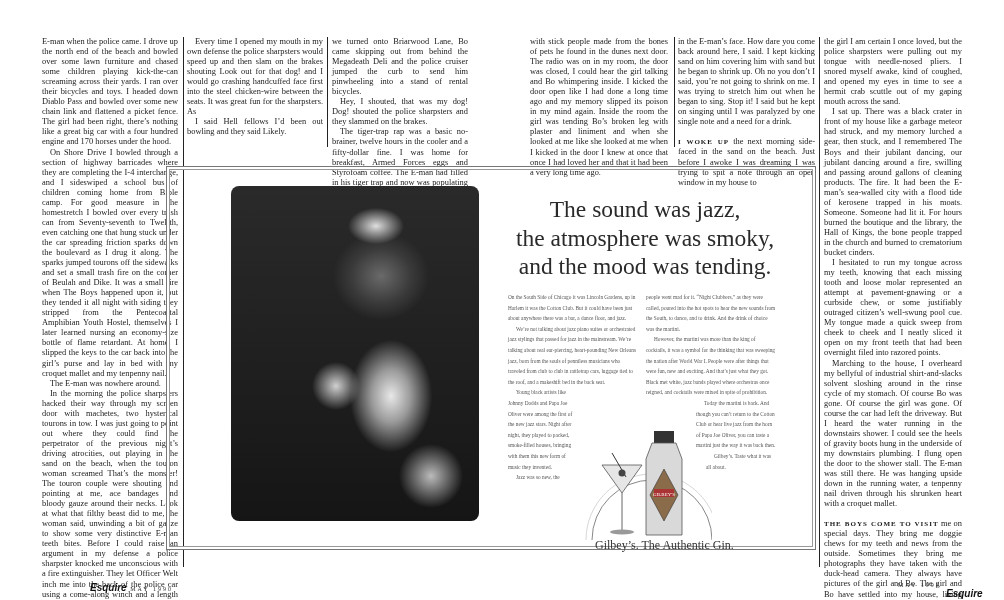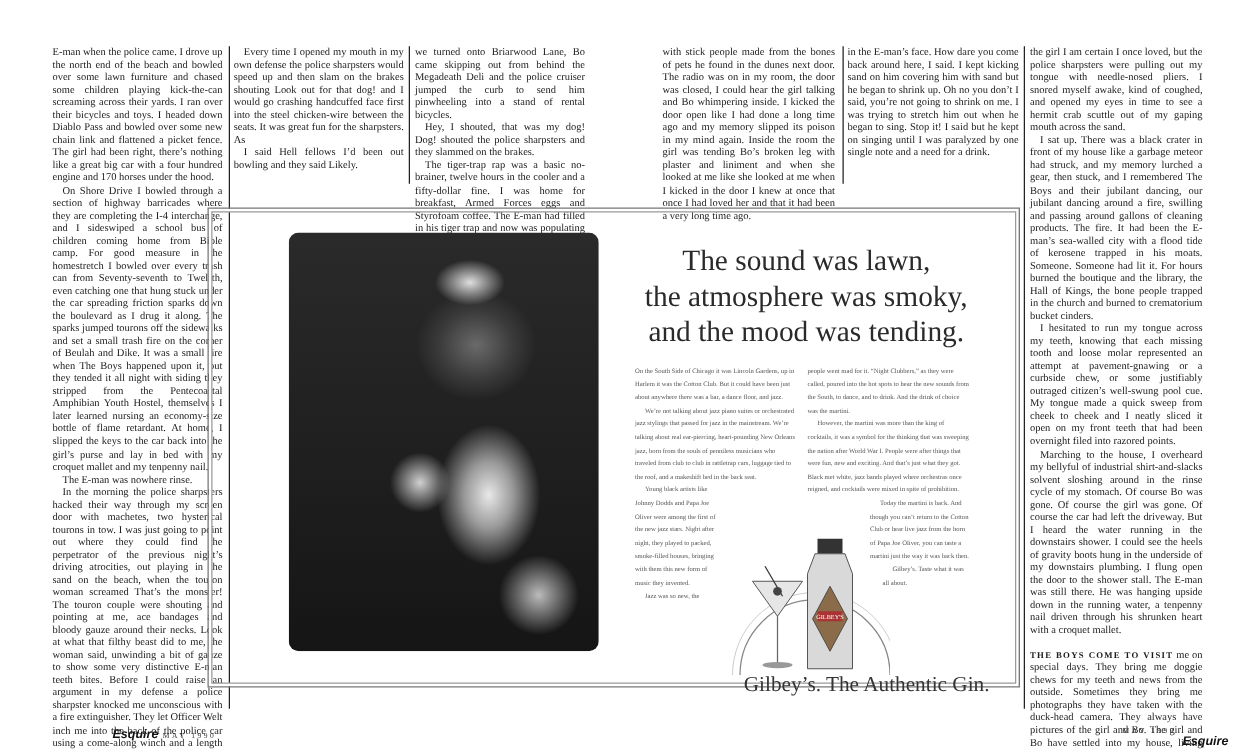--- a/index.html
+++ b/index.html
@@ -19,30 +19,30 @@
       radial-gradient(ellipse 60px 55px at 150px 90px, #6a6a6a 0%, #3a3a3a 50%, rgba(0,0,0,0) 80%),
       radial-gradient(ellipse 55px 75px at 160px 210px, #e8e8e8 0%, #9a9a9a 35%, rgba(20,20,20,0) 75%),
       radial-gradient(ellipse 40px 40px at 200px 290px, #bbb 0%, #555 50%, rgba(0,0,0,0) 80%),
       radial-gradient(ellipse 30px 30px at 105px 200px, #d0d0d0 0%, rgba(0,0,0,0) 80%),
       linear-gradient(180deg,#2a2a2a 0%,#1e1e1e 60%,#151515 100%);
     filter:blur(.4px);}
   .headline{position:absolute;left:480px;top:195px;width:330px;text-align:center;font-family:"Liberation Serif",serif;font-size:23.5px;line-height:28.5px;color:#2a2a2a;}
   .adcol{position:absolute;font-size:5.3px;line-height:10.6px;color:#555;text-align:left;}
   .adcol p{margin:0;text-indent:8px;}
   .adcol p.noindent{text-indent:0;}
-  .tagline{position:absolute;left:595px;top:538px;font-size:17px;color:#333;font-family:"Liberation Serif",serif;}
+  .tagline{position:absolute;left:595px;top:538px;font-size:12px;color:#333;font-family:"Liberation Serif",serif;}
   .glass{position:absolute;left:582px;top:430px;width:120px;height:120px;}
 </style>
 </head>
 <body>
 
 <div class="col" style="left:42px;top:37px;width:136px;">
   <p class="noindent">E-man when the police came. I drove up the north end of the beach and bowled over some lawn furniture and chased some children playing kick-the-can screaming across their yards. I ran over their bicycles and toys. I headed down Diablo Pass and bowled over some new chain link and flattened a picket fence. The girl had been right, there’s nothing like a great big car with a four hundred engine and 170 horses under the hood.</p>
   <p>On Shore Drive I bowled through a section of highway barricades where they are completing the I-4 interchange, and I sideswiped a school bus of children coming home from Bible camp. For good measure in the homestretch I bowled over every trash can from Seventy-seventh to Twelfth, even catching one that hung stuck under the car spreading friction sparks down the boulevard as I drug it along. The sparks jumped tourons off the sidewalks and set a small trash fire on the corner of Beulah and Dike. It was a small fire when The Boys happened upon it, but they tended it all night with siding they stripped from the Pentecoastal Amphibian Youth Hostel, themselves I later learned nursing an economy-size bottle of flame retardant. At home, I slipped the keys to the car back into the girl’s purse and lay in bed with my croquet mallet and my tenpenny nail.</p>
-  <p>The E-man was nowhere rinse.</p>
+  <p>The E-man was nowhere around.</p>
   <p>In the morning the police sharpsters hacked their way through my screen door with machetes, two hysterical tourons in tow. I was just going to point out where they could find the perpetrator of the previous night’s driving atrocities, out playing in the sand on the beach, when the touron woman screamed That’s the monster! The touron couple were shouting and pointing at me, ace bandages and bloody gauze around their necks. Look at what that filthy beast did to me, the woman said, unwinding a bit of gauze to show some very distinctive E-man teeth bites. Before I could raise an argument in my defense a police sharpster knocked me unconscious with a fire extinguisher. They let Officer Welt inch me into the back of the police car using a come-along winch and a length of piano wire.</p>
 
 </div>
 <div class="rule" style="left:183px;top:37px;height:530px;"></div>
 
 <div class="col" style="left:187px;top:37px;width:136px;">
   <p>Every time I opened my mouth in my own defense the police sharpsters would speed up and then slam on the brakes shouting Look out for that dog! and I would go crashing handcuffed face first into the steel chicken-wire between the seats. It was great fun for the sharpsters. As</p>
   <p>I said Hell fellows I’d been out bowling and they said Likely.</p>
 </div>
 <div class="rule" style="left:327px;top:37px;height:110px;"></div>
@@ -53,20 +53,21 @@
   <p>The tiger-trap rap was a basic no-brainer, twelve hours in the cooler and a fifty-dollar fine. I was home for breakfast, Armed Forces eggs and Styrofoam coffee. The E-man had filled in his tiger trap and now was populating his sea-walled city</p>
 </div>
 
 <div class="col" style="left:530px;top:37px;width:138px;">
   <p class="noindent">with stick people made from the bones of pets he found in the dunes next door. The radio was on in my room, the door was closed, I could hear the girl talking and Bo whimpering inside. I kicked the door open like I had done a long time ago and my memory slipped its poison in my mind again. Inside the room the girl was tending Bo’s broken leg with plaster and liniment and when she looked at me like she looked at me when I kicked in the door I knew at once that once I had loved her and that it had been a very long time ago.</p>
 </div>
 <div class="rule" style="left:674px;top:37px;height:110px;"></div>
 
 <div class="col" style="left:678px;top:37px;width:137px;">
   <p class="noindent">in the E-man’s face. How dare you come back around here, I said. I kept kicking sand on him covering him with sand but he began to shrink up. Oh no you don’t I said, you’re not going to shrink on me. I was trying to stretch him out when he began to sing. Stop it! I said but he kept on singing until I was paralyzed by one single note and a need for a drink.</p>
+  <p class="gap"><span class="sc">I WOKE UP</span><span> the next morning side-faced in the sand on the beach. Just before I awoke I was dreaming I was trying to spit a note through an open window in my house to</span></p>
 </div>
 <div class="rule" style="left:819px;top:37px;height:530px;"></div>
 
 <div class="col" style="left:824px;top:37px;width:138px;">
   <p class="noindent">the girl I am certain I once loved, but the police sharpsters were pulling out my tongue with needle-nosed pliers. I snored myself awake, kind of coughed, and opened my eyes in time to see a hermit crab scuttle out of my gaping mouth across the sand.</p>
   <p>I sat up. There was a black crater in front of my house like a garbage meteor had struck, and my memory lurched a gear, then stuck, and I remembered The Boys and their jubilant dancing, our jubilant dancing around a fire, swilling and passing around gallons of cleaning products. The fire. It had been the E-man’s sea-walled city with a flood tide of kerosene trapped in his moats. Someone. Someone had lit it. For hours burned the boutique and the library, the Hall of Kings, the bone people trapped in the church and burned to crematorium bucket cinders.</p>
   <p>I hesitated to run my tongue across my teeth, knowing that each missing tooth and loose molar represented an attempt at pavement-gnawing or a curbside chew, or some justifiably outraged citizen’s well-swung pool cue. My tongue made a quick sweep from cheek to cheek and I neatly sliced it open on my front teeth that had been overnight filed into razored points.</p>
   <p>Marching to the house, I overheard my bellyful of industrial shirt-and-slacks solvent sloshing around in the rinse cycle of my stomach. Of course Bo was gone. Of course the girl was gone. Of course the car had left the driveway. But I heard the water running in the downstairs shower. I could see the heels of gravity boots hung in the underside of my downstairs plumbing. I flung open the door to the shower stall. The E-man was still there. He was hanging upside down in the running water, a tenpenny nail driven through his shrunken heart with a croquet mallet.</p>
   <p class="gap"><span class="sc">THE BOYS COME TO VISIT</span><span> me on special days. They bring me doggie chews for my teeth and news from the outside. Sometimes they bring me photographs they have taken with the duck-head camera. They always have pictures of the girl and Bo. The girl and Bo have settled into my house, living nicely there. The Boys show me photographs of the girl and Bo on the beach in the kerosene evenings, her throwing blackened bones from the castle fire for him to fetch. They show me these photos but they don’t let me keep them.</span></p>
 
@@ -78,21 +79,21 @@
 </div>
 <div class="folio" style="left:898px;top:582px;">
   <span>MAY 1990</span>
   <span class="logo">Esquire</span>
 </div>
 
 <div class="adframe"></div>
 <div class="photo"></div>
 
 <div class="headline">
-  <div>The sound was lawn,</div>
+  <div>The sound was jazz,</div>
   <div>the atmosphere was smoky,</div>
   <div>and the mood was tending.</div>
 </div>
 
 <div class="adcol" style="left:508px;top:292px;width:130px;">
   <p class="noindent">On the South Side of Chicago it was Lincoln Gardens, up in Harlem it was the Cotton Club. But it could have been just about anywhere there was a bar, a dance floor, and jazz.</p>
   <p>We’re not talking about jazz piano suites or orchestrated jazz stylings that passed for jazz in the mainstream. We’re talking about real ear-piercing, heart-pounding New Orleans jazz, born from the souls of penniless musicians who traveled from club to club in rattletrap cars, luggage tied to the roof, and a makeshift bed in the back seat.</p>
   <p style="width:70px;">Young black artists like Johnny Dodds and Papa Joe Oliver were among the first of the new jazz stars. Night after night, they played to packed, smoke-filled houses, bringing with them this new form of music they invented.</p>
   <p>Jazz was so new, the</p>
 </div>

